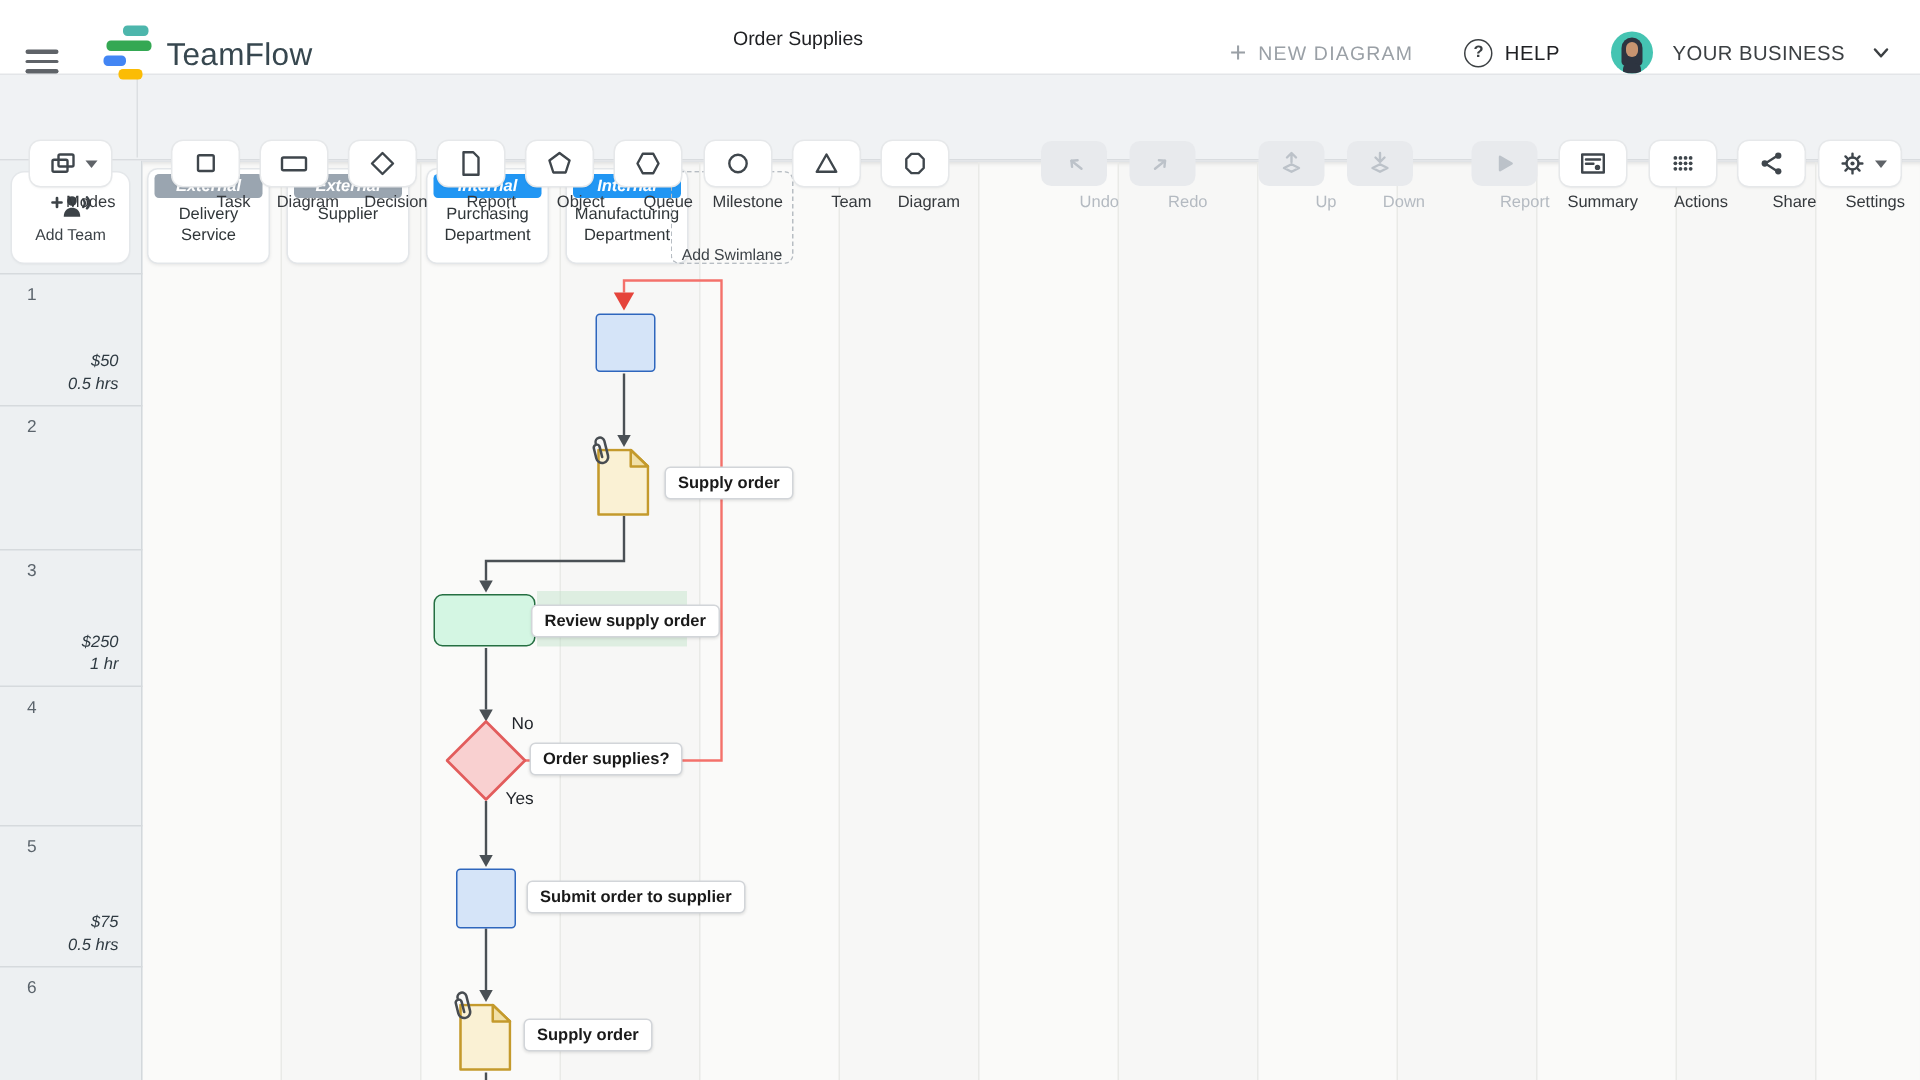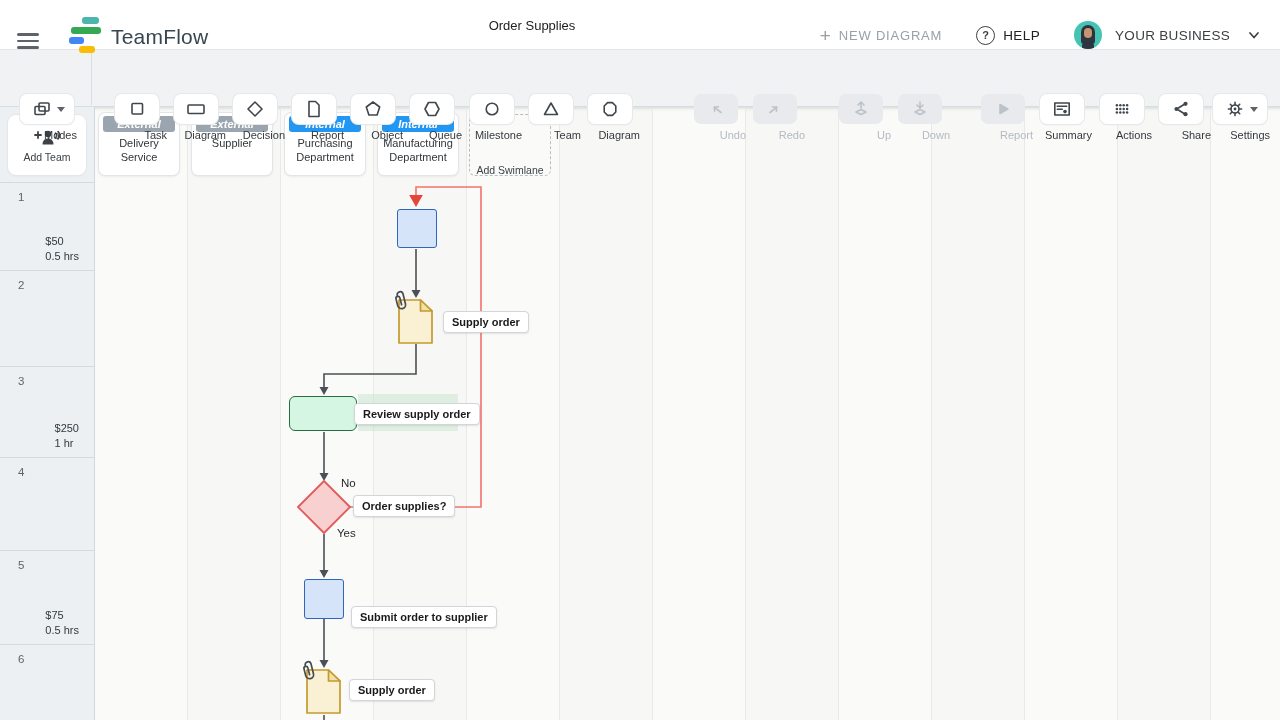--- a/index.html
+++ b/index.html
@@ -45,38 +45,38 @@
   .ic .fil { fill:#3f464c; stroke:none; }
   .tool.disabled .ic .fil { fill:#bcc2c9; }
   .caret { width:0; height:0; border-left:4px solid transparent; border-right:4px solid transparent; border-top:5px solid #5f6368; margin-left:3px; }
 
   
   .sidebar { position:absolute; left:0; top:107px; width:95px; height:613px; background:#edf0f2; border-right:1px solid #d3d8dc; z-index:10; }
   .addteam { position:absolute; left:8px; top:8px; width:78px; height:60px; background:#fff; border-radius:8px; box-shadow:0 0 0 1px #e4e7ea, 0 1px 2px rgba(0,0,0,.08); display:flex; flex-direction:column; align-items:center; justify-content:center; cursor:pointer; }
   .addteam .lbl { font-size:10.5px; color:#3c4247; margin-top:5px; }
   .srow { position:absolute; left:0; width:95px; border-top:1px solid #d6dadd; }
   .srow .rnum { position:absolute; left:18px; top:8px; font-size:11.5px; color:#5b646c; }
-  .srow .rcost { position:absolute; right:16px; bottom:6px; font-size:11px; color:#2f3a42; line-height:1.35; }
+  .srow .rcost { position:absolute; right:16px; bottom:6px; text-align:right; font-size:11px; color:#2f3a42; line-height:1.35;font-style:italic; }
   .r1 { top:75px;  height:88px; }
   .r2 { top:163px; height:96px; }
   .r3 { top:259px; height:91px; }
   .r4 { top:350px; height:93px; }
   .r5 { top:443px; height:94px; }
   .r6 { top:537px; height:76px; }
 
   
   .canvas { position:absolute; left:95px; top:107px; width:1185px; height:613px; background:#fafaf9; border-top:1px solid #e0e3e6; box-shadow:inset 0 3px 3px -2px rgba(0,0,0,.10); }
   .lane { position:absolute; top:0; bottom:0; width:93px; border-right:1px solid #e9eae7; }
   .lane.alt { background:rgba(0,0,0,0.013); }
   .lanehdr { position:absolute; top:5px; width:80px; height:62px; background:#fff; border-radius:6px; box-shadow:0 0 0 1px #e3e6e9, 0 1px 3px rgba(0,0,0,.13); text-align:center; cursor:pointer; z-index:5; }
   .badge { margin:3px auto 0; width:72px; height:16px; border-radius:3px; color:#fff; font-size:11px; font-weight:600; line-height:16px;font-style:italic; }
   .badge.ext { background:#9aa5b0; }
   .badge.int { background:#2196f3; }
   .lname { font-size:11px; font-weight:500; color:#303639; line-height:1.3; margin-top:4px; padding:0 3px; }
-  .addlane { position:absolute; left:374px; top:6px; width:82px; height:62px; border:1.5px dashed #b7bdc3; border-radius:6px; display:flex; flex-direction:column; align-items:center; justify-content:center; cursor:pointer; z-index:5;gap:44px; }
+  .addlane { position:absolute; left:352px; top:6px; width:82px; height:62px; border:1.5px dashed #b7bdc3; border-radius:6px; display:flex; flex-direction:column; align-items:center; justify-content:center; cursor:pointer; z-index:5;gap:44px; }
   .addlane .lbl { font-size:10.5px; color:#3c4247; margin-top:5px; }
 
   .band { position:absolute; left:263px; top:286px; width:100px; height:37px; background:rgba(190,227,199,.45); z-index:1; }
   .flowsvg { position:absolute; left:0; top:0; z-index:2; }
   .shape { position:absolute; z-index:3; cursor:pointer; }
   .task { width:40px; background:#d5e4f8; border:1.6px solid #2e66bd; border-radius:3px; }
   .meetbox { width:68px; height:35px; background:#d4f6e3; border:1.6px solid #256f42; border-radius:6px; }
   .chip { position:absolute; z-index:4; background:#fff; border:1px solid #d2d5d9; border-radius:4px; box-shadow:0 1px 2px rgba(0,0,0,.10); padding:4px 8px; font-size:11px; font-weight:600; color:#1a1a1a; white-space:nowrap; cursor:pointer; }
   .branchlbl { position:absolute; z-index:4; font-size:11.5px; color:#1f2329; }
   .clip { position:absolute; left:-6px; top:-9px; transform:rotate(-14deg); z-index:4; }
@@ -454,17 +454,17 @@
     <div class="clip">
       <svg width="16" height="21" viewBox="0 0 16 21">
           <path d="M7,5 a3,3 0 0 1 6,0 v10 a4,4 0 0 1 -8,0 V8 a2,2 0 0 1 4,0 v7" stroke="#474c51" stroke-width="1.7" fill="none" stroke-linecap="round"></path>
         </svg>
     </div>
   </div>
 
   <div class="chip" style="left:348px; top:203px;">Supply order</div>
   <div class="chip" style="left:259px; top:295px;">Review supply order</div>
   <div class="chip" style="left:258px; top:387px;">Order supplies?</div>
-  <div class="chip" style="left:256px; top:498px;">Submit order to supplier</div>
+  <div class="chip" style="left:256px; top:479px;">Submit order to supplier</div>
   <div class="chip" style="left:254px; top:571px;">Supply order</div>
   <div class="branchlbl" style="left:246px; top:369px;">No</div>
   <div class="branchlbl" style="left:242px; top:419px;">Yes</div>
 </div>
 
 </body></html>

